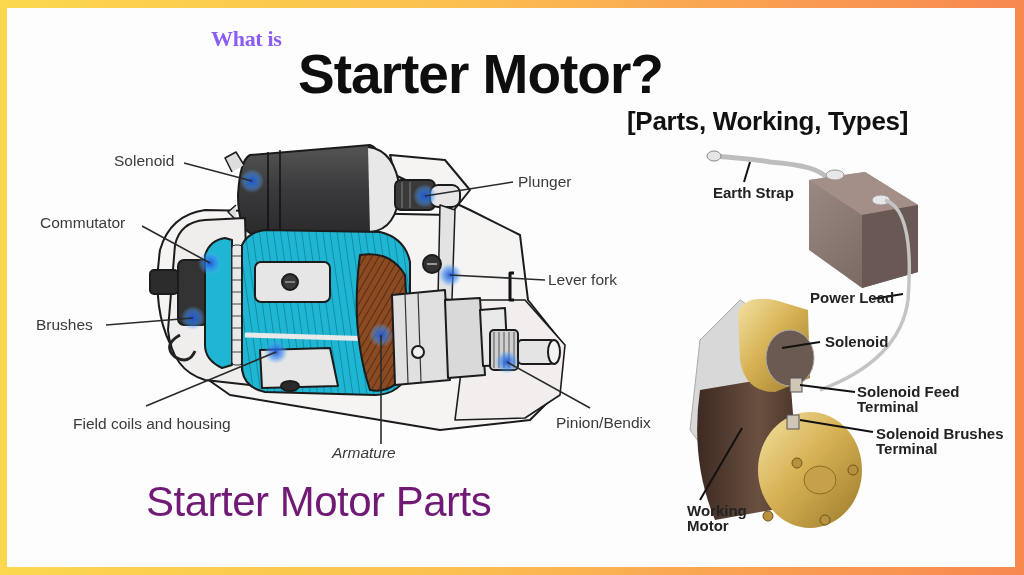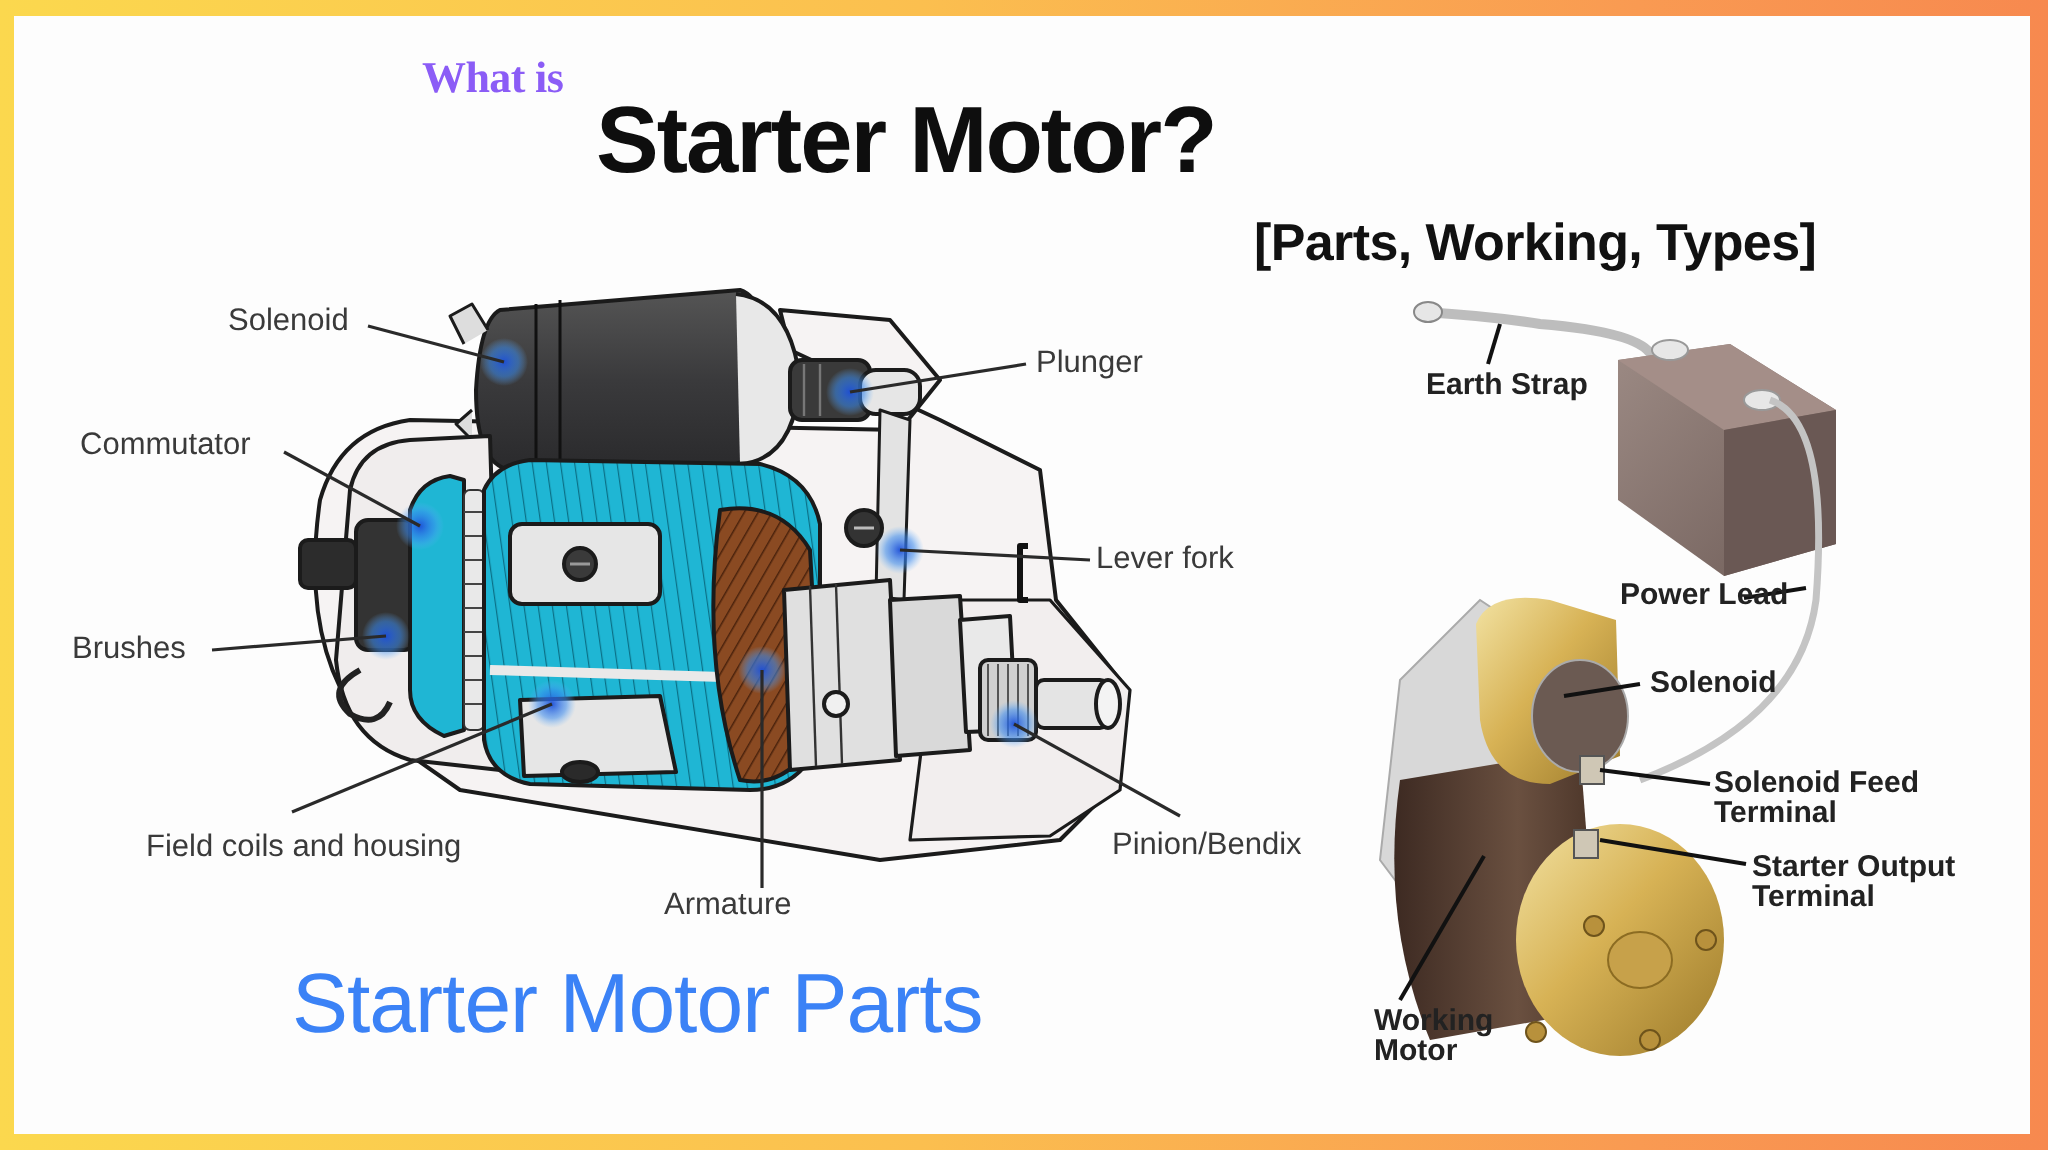--- a/index.html
+++ b/index.html
@@ -6,23 +6,23 @@
   body { width:1024px; height:575px; overflow:hidden; font-family:"Liberation Sans", sans-serif; }
   .frame {
     position:absolute; left:0; top:0; width:1024px; height:575px;
     background: linear-gradient(90deg, #fbd84e 0%, #fbbf4f 45%, #f99a52 80%, #f7894f 100%);
   }
   .canvas {
     position:absolute; left:7px; top:8px; width:1008px; height:559px;
     background:#fdfdfd;
   }
   .t-what { position:absolute; left:211px; top:26px; font-size:22px; font-weight:bold; color:#8b5cf6; letter-spacing:-0.3px;font-family:Liberation Serif, serif; }
-  .t-main { position:absolute; left:298px; top:42px; font-size:47px; font-weight:bold; color:#0e0e0e; letter-spacing:-1px; }
+  .t-main { position:absolute; left:298px; top:42px; font-size:55px; font-weight:bold; color:#0e0e0e; letter-spacing:-1px; }
   .t-sub { position:absolute; left:627px; top:106px; font-size:26px; font-weight:bold; color:#111; letter-spacing:-0.3px; }
-  .t-parts { position:absolute; left:146px; top:478px; font-size:42px; color:#3b82f6; letter-spacing:-0.5px; }
+  .t-parts { position:absolute; left:146px; top:478px; font-size:42px; color:#701a75; letter-spacing:-0.5px; }
   .lbl { position:absolute; font-size:15.5px; color:#3a3a3a; white-space:nowrap; }
   .rlbl { position:absolute; font-size:15px; font-weight:bold; color:#222; white-space:nowrap; line-height:15px; }
   svg.art { position:absolute; left:0; top:0; }
 </style>
 </head>
 <body>
 
 <div class="frame"></div>
 <div class="canvas"></div>
 
@@ -206,34 +206,34 @@
       <line x1="873" y1="432" x2="800" y2="420"></line>
       <line x1="700" y1="500" x2="742" y2="428"></line>
     </g>
   </g>
 </svg>
 
 <div class="lbl" style="left:114px; top:152px;">Solenoid</div>
 <div class="lbl" style="left:40px; top:214px;">Commutator</div>
 <div class="lbl" style="left:36px; top:316px;">Brushes</div>
 <div class="lbl" style="left:73px; top:415px;text-align:center;">Field coils and housing</div>
-<div class="lbl" style="left:332px; top:444px;">Armature</div>
+<div class="lbl" style="left:332px; top:444px;font-style:italic;">Armature</div>
 <div class="lbl" style="left:518px; top:173px;">Plunger</div>
 <div class="lbl" style="left:548px; top:271px;text-align:right;">Lever fork</div>
 <div class="lbl" style="left:556px; top:414px;">Pinion/Bendix</div>
 
 <div class="t-parts">Starter Motor Parts</div>
 
 <div class="rlbl" style="left:713px; top:185px;">Earth Strap</div>
 <div class="rlbl" style="left:810px; top:290px;">Power Lead</div>
 <div class="rlbl" style="left:825px; top:334px;">Solenoid</div>
 <div class="rlbl" style="left:857px; top:384px;">
   <div>Solenoid Feed</div>
   <div>Terminal</div>
 </div>
 <div class="rlbl" style="left:876px; top:426px;">
-  <div>Starter Output</div>
+  <div>Solenoid Brushes</div>
   <div>Terminal</div>
 </div>
 <div class="rlbl" style="left:687px; top:503px;">
   <div>Working</div>
   <div>Motor</div>
 </div>
 
 </body></html>

